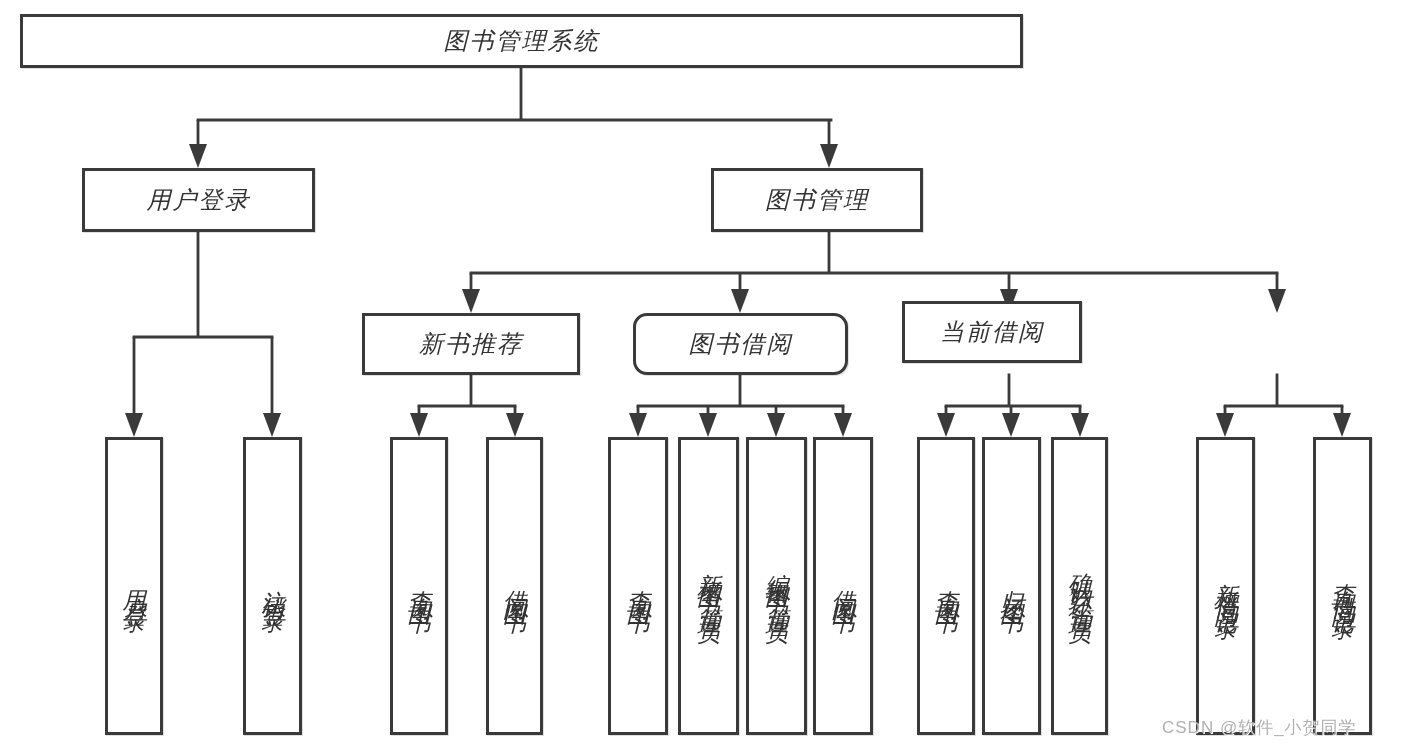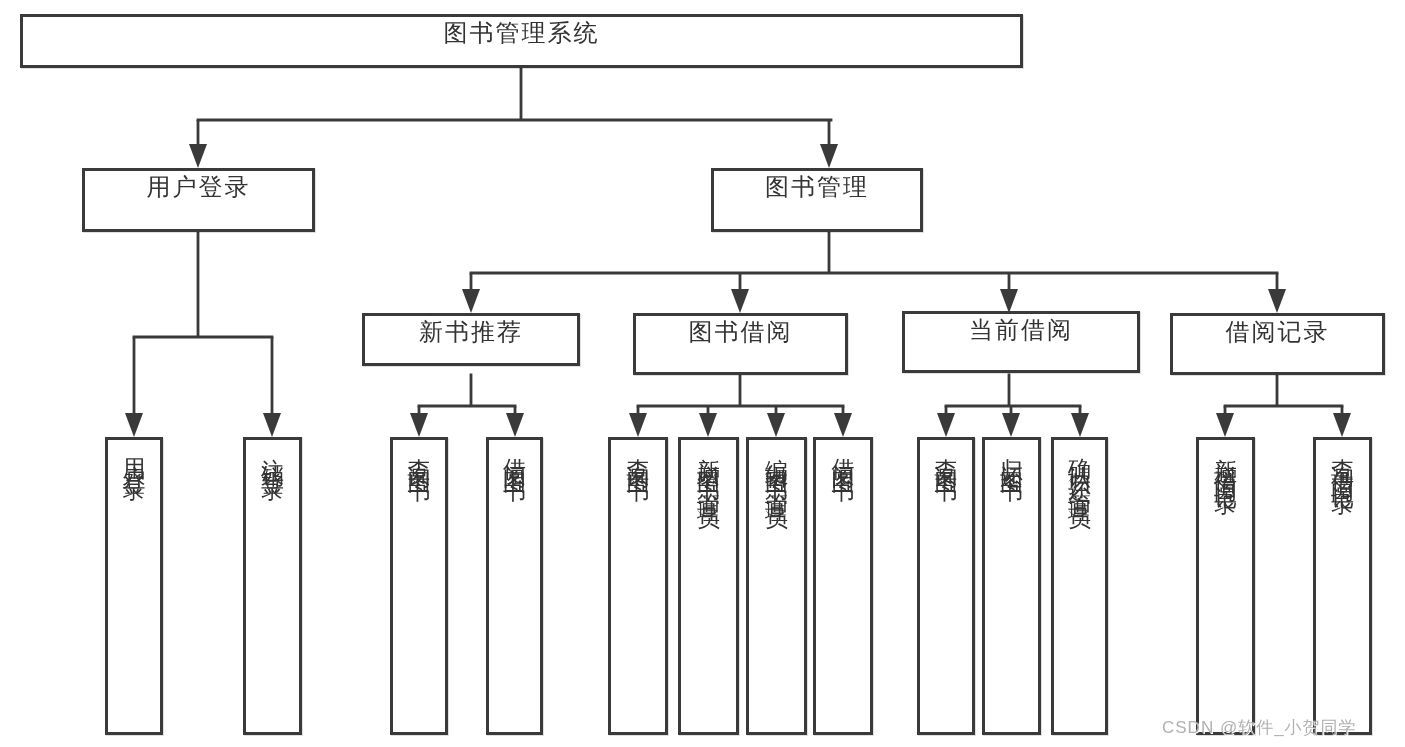--- a/index.html
+++ b/index.html
@@ -26,26 +26,27 @@
     stroke: #3a3a3a;
     stroke-width: 2.8;
     stroke-linecap: square;
   }
   .box {
     position: absolute;
     box-sizing: border-box;
     border: 3px solid #3a3a3a;
     background: #ffffff;
     display: flex;
-    align-items: flex-start;
+    align-items: center;
     justify-content: center;
     color: #333333;
     font-size: 24px;
     letter-spacing: 2px;
     box-shadow: 1px 1px 0 rgba(0,0,0,0.12);
+    font-style: italic;
   }
   .hbox span { white-space: nowrap; }
   .vbox {
     top: 437px;
     height: 298px;
     font-size: 23px;
   }
   .vbox span {
     writing-mode: vertical-rl;
     text-orientation: mixed;
@@ -125,31 +126,28 @@
     <span>图书管理系统</span>
   </div>
 
   <div class="box hbox" style="left:82px; top:168px; width:233px; height:64px;">
     <span>用户登录</span>
   </div>
   <div class="box hbox" style="left:711px; top:168px; width:212px; height:64px;">
     <span>图书管理</span>
   </div>
 
-  <div class="box hbox" style="left:362px; top:313px; width:218px; height:53px;">
+  <div class="box hbox" style="left:362px; top:313px; width:218px; height:62px;">
     <span>新书推荐</span>
   </div>
-  <div class="box hbox" style="left:633px; top:313px; width:215px; height:62px;">
+  <div class="box hbox" style="left:633px; top:313px; width:215px; height:62px;border-radius:14px;">
     <span>图书借阅</span>
   </div>
-  <div class="box hbox" style="left:902px; top:311px; width:238px; height:62px;">
+  <div class="box hbox" style="left:902px; top:301px; width:180px; height:62px;">
     <span>当前借阅</span>
-  </div>
-  <div class="box hbox" style="left:1170px; top:313px; width:215px; height:62px;">
-    <span>借阅记录</span>
   </div>
 
   <div class="box vbox" style="left:105px; width:58px;">
     <span>用户登录</span>
   </div>
   <div class="box vbox" style="left:243px; width:59px;">
     <span>注销登录</span>
   </div>
 
   <div class="box vbox" style="left:390px; width:58px;">

